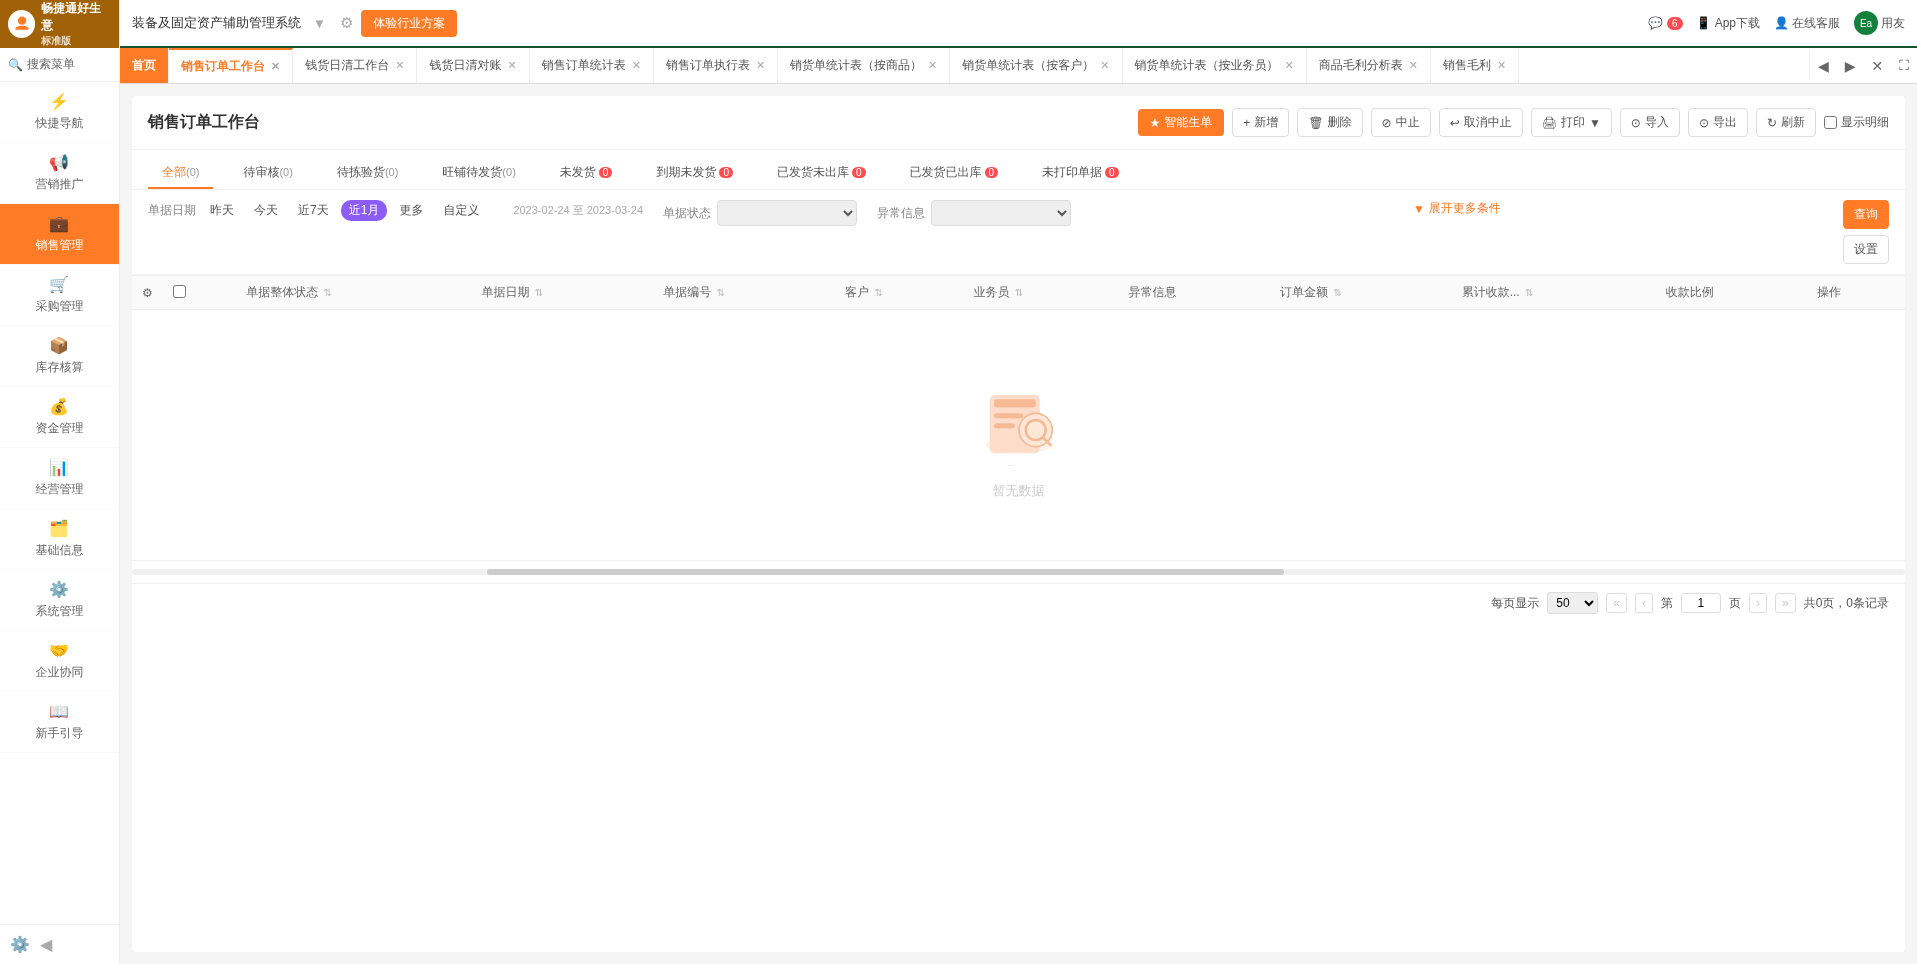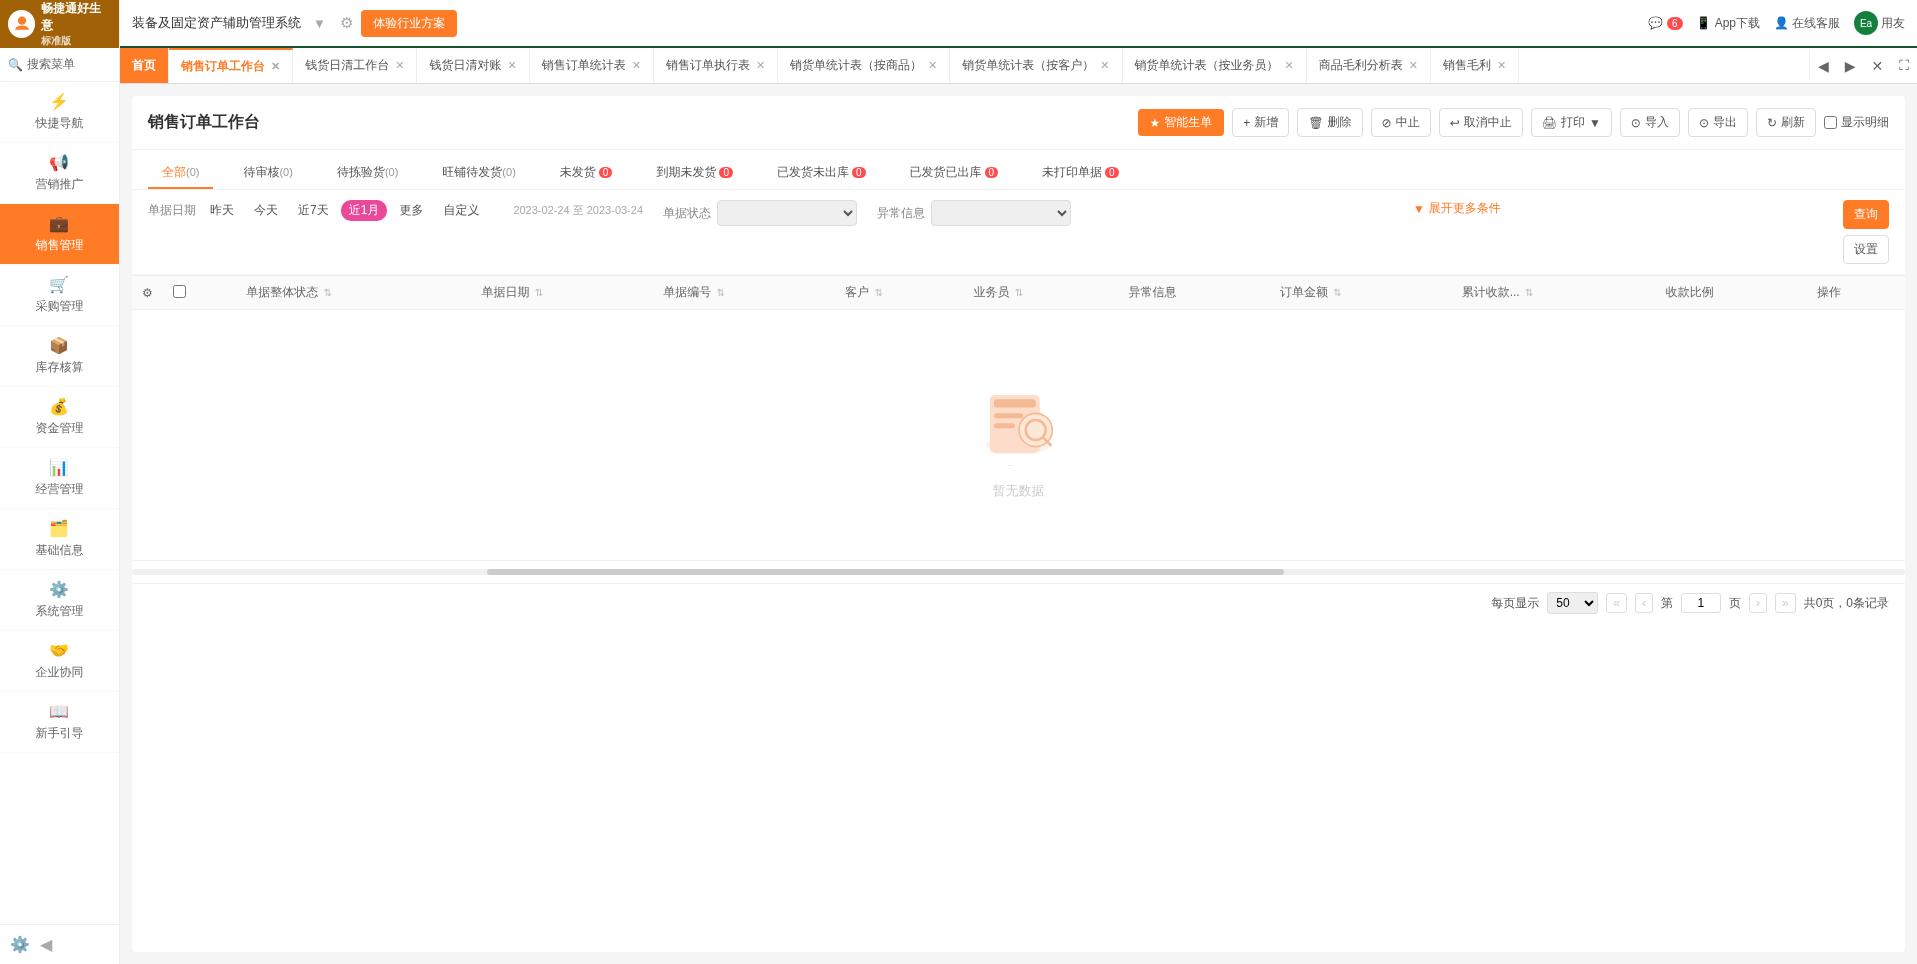--- a/index.html
+++ b/index.html
@@ -305,21 +305,21 @@
       flex-wrap: wrap;
     }
     .filter-option {
       padding: 2px 8px;
       border-radius: 3px;
       cursor: pointer;
       color: #555;
       font-size: 12px;
     }
     .filter-option.active {
-      background: #ec4899;
+      background: #8b5cf6;
       color: white;
       border-radius: 10px;
     }
     .filter-date-range {
       font-size: 11px;
       color: #aaa;
     }
     .filter-dropdown-wrapper {
       position: relative;
       display: inline-block;

